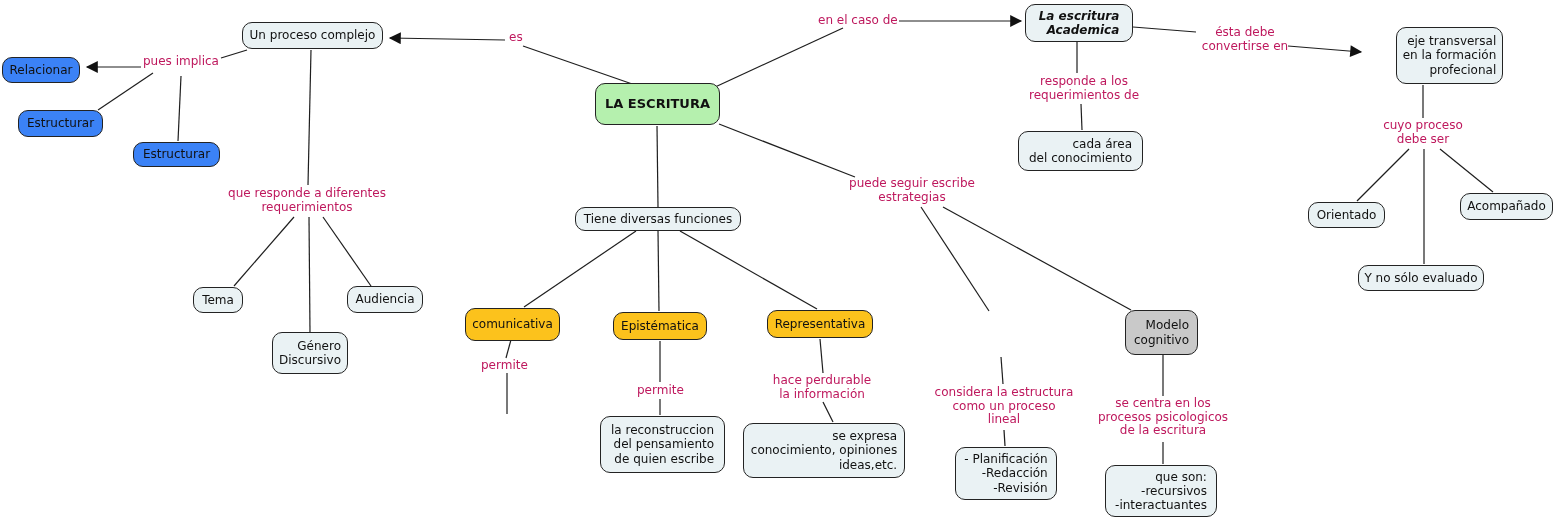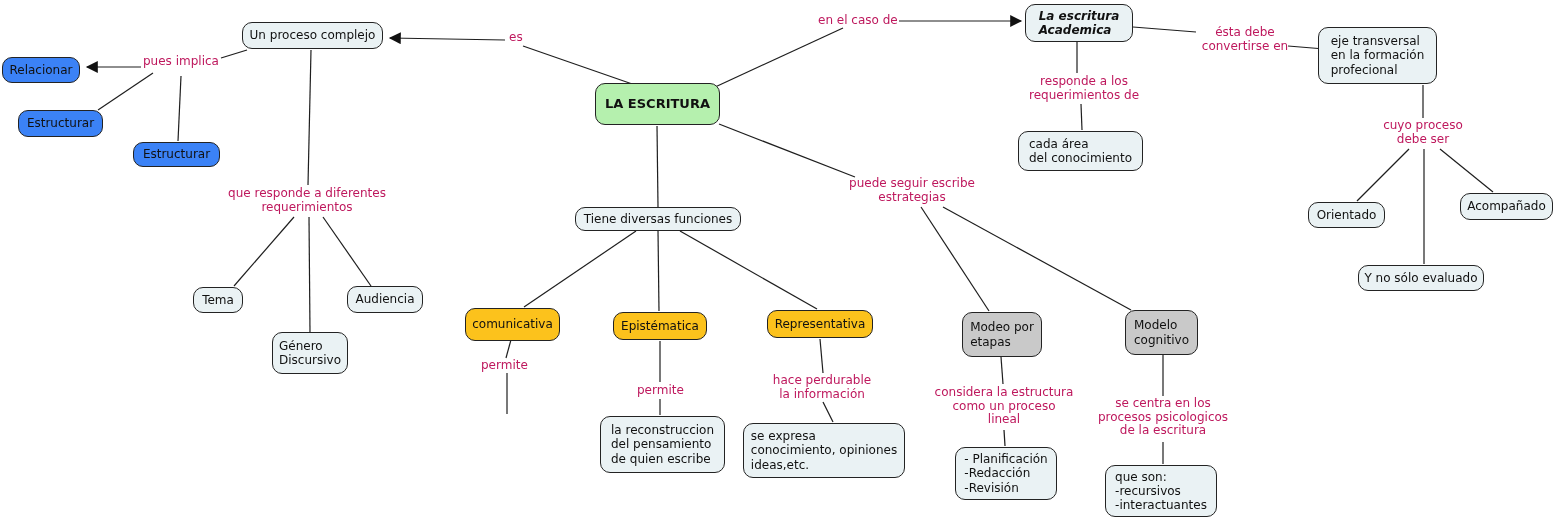--- a/index.html
+++ b/index.html
@@ -4,21 +4,21 @@
 <style>
   html,body{margin:0;padding:0;background:#ffffff;}
   .canvas{
     position:relative;width:1557px;height:520px;background:#ffffff;overflow:hidden;
     font-family:"DejaVu Sans","Liberation Sans",sans-serif;color:#111;
   }
   .edges{position:absolute;left:0;top:0;width:1557px;height:520px;}
   .edges line{stroke:#1e1e1e;stroke-width:1.2;}
   .n{
     position:absolute;box-sizing:border-box;display:flex;align-items:center;justify-content:center;
-    text-align:left;border:1.2px solid #232323;border-radius:10px;font-size:12px;line-height:1.18;
+    text-align:right;border:1.2px solid #232323;border-radius:10px;font-size:12px;line-height:1.18;
     white-space:pre-line;padding:1px 3px;
   }
   .light{background:#eaf2f4;}
   .purple{background:#3b82f6;}
   .green{background:#b5f0ae;font-weight:bold;font-size:13px;}
   .orange{background:#fcc21c;}
   .gray{background:#c9c9c9;}
   .bold-italic{font-weight:bold;font-style:italic;}
   .lbl{
     position:absolute;font-size:12px;line-height:1.14;text-align:center;white-space:pre-line;color:#be185d;
@@ -86,35 +86,33 @@
   <div class="n light" style="left:575px;top:207px;width:166px;height:24px">Tiene diversas funciones</div>
   <div class="n orange" style="left:465px;top:308px;width:95px;height:33px">comunicativa</div>
   <div class="n orange" style="left:613px;top:312px;width:94px;height:28px">Epistématica</div>
   <div class="n orange" style="left:767px;top:310px;width:106px;height:28px">Representativa</div>
   <div class="n light" style="left:600px;top:416px;width:125px;height:57px">la reconstruccion
 del pensamiento
 de quien escribe</div>
   <div class="n light" style="left:743px;top:423px;width:162px;height:55px">se expresa
 conocimiento, opiniones
 ideas,etc.</div>
-  <div class="n gray" style="left:962px;top:312px;width:80px;height:45px">Modeo por
-etapas</div>
   <div class="n gray" style="left:1125px;top:310px;width:73px;height:45px">Modelo
 cognitivo</div>
   <div class="n light" style="left:955px;top:447px;width:102px;height:53px">- Planificación
 -Redacción
 -Revisión</div>
   <div class="n light" style="left:1105px;top:465px;width:112px;height:52px">que son:
 -recursivos
 -interactuantes</div>
   <div class="n light bold-italic" style="left:1025px;top:4px;width:108px;height:38px">La escritura
 Academica</div>
   <div class="n light" style="left:1018px;top:131px;width:125px;height:40px">cada área
 del conocimiento</div>
-  <div class="n light" style="left:1318px;top:27px;width:119px;height:57px">eje transversal
+  <div class="n light" style="left:1396px;top:27px;width:107px;height:57px">eje transversal
 en la formación
 profecional</div>
   <div class="n light" style="left:1308px;top:202px;width:77px;height:26px">Orientado</div>
   <div class="n light" style="left:1460px;top:193px;width:93px;height:27px">Acompañado</div>
   <div class="n light" style="left:1358px;top:265px;width:126px;height:26px">Y no sólo evaluado</div>
 
   <div class="lbl" style="left:509px;top:31px">es</div>
   <div class="lbl" style="left:143px;top:55px">pues implica</div>
   <div class="lbl" style="left:222px;top:187px;width:170px">que responde a diferentes
 requerimientos</div>

